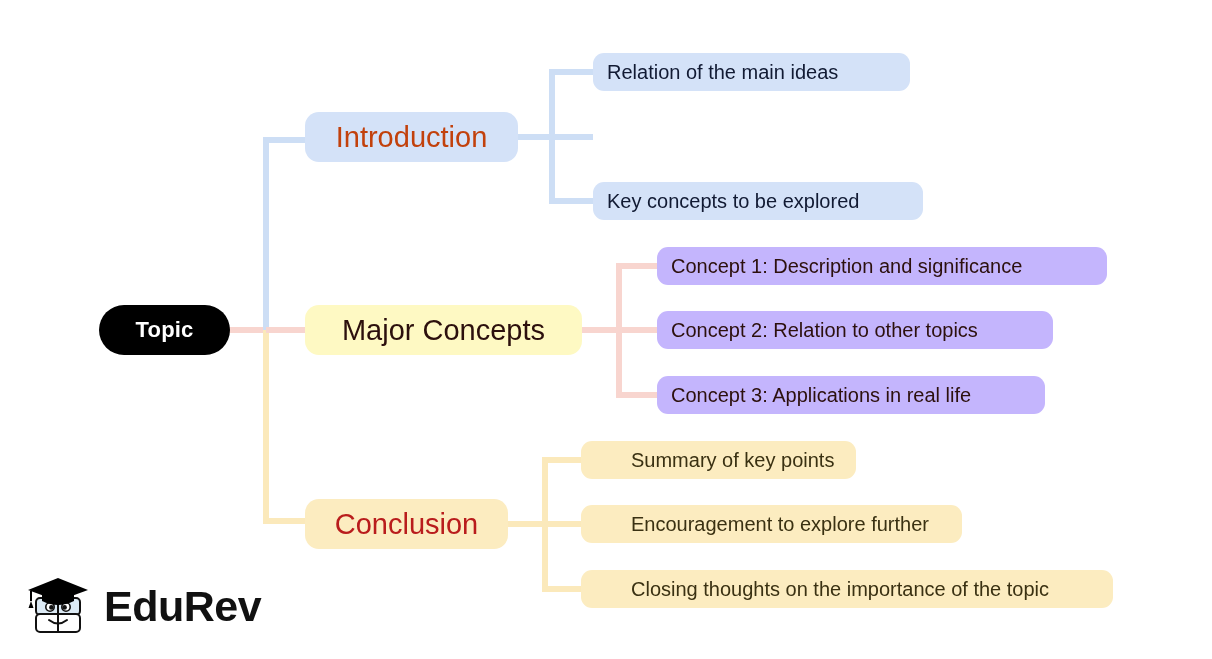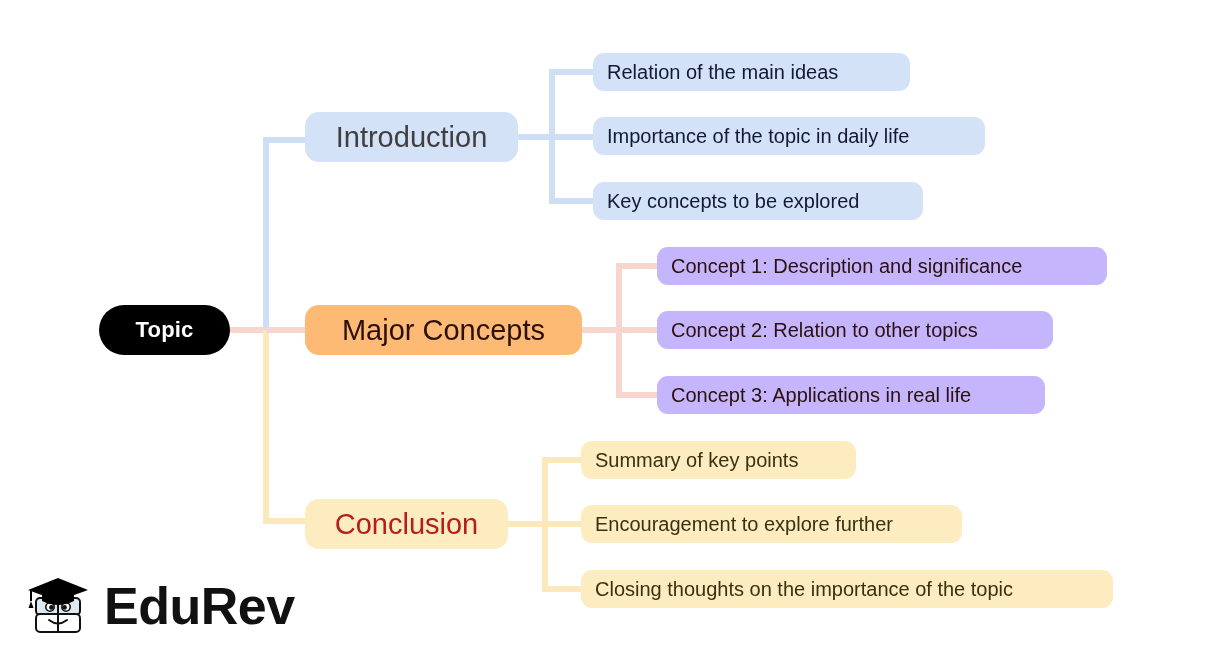--- a/index.html
+++ b/index.html
@@ -58,24 +58,24 @@
     justify-content: center;
     padding: 0 16px;
     height: 50px;
   }
   .branch .node-label {
     font-size: 29px;
     font-weight: normal;
   }
 
   .branch.blue  { background: #d4e2f8; }
-  .branch.pink  { background: #fdba74; }
+  .branch.pink  { background: #fef9c3; }
   .branch.cream { background: #fcecc0; }
 
-  .branch.blue  .node-label { color: #404040; }
+  .branch.blue  .node-label { color: #c2410c; }
   .branch.pink  .node-label { color: #2c100d; }
   .branch.cream .node-label { color: #b91c1c; }
 
   #branch-introduction   { left: 305px; top: 112px; width: 213px; }
   #branch-major-concepts { left: 305px; top: 305px; width: 277px; }
   #branch-conclusion     { left: 305px; top: 499px; width: 203px; }
 
   
   .leaf {
     border-radius: 11px;
@@ -85,21 +85,21 @@
   }
   .leaf .node-label {
     font-size: 20px;
     font-weight: normal;
   }
   .leaf.blue  { background: #d4e2f8; }
   .leaf.pink  { background: #c4b5fd; }
   .leaf.cream { background: #fcecc0; }
   .leaf.blue  .node-label { color: #111a33; }
   .leaf.pink  .node-label { color: #2c100d; }
-  .leaf.cream .node-label { color: #3a3112; }
+  .leaf.cream .node-label { color: #3a3112; margin-left: 36px; }
 
   #leaf-intro-0 { left: 593px; top: 53px;  width: 317px; }
   #leaf-intro-1 { left: 593px; top: 117px; width: 392px; }
   #leaf-intro-2 { left: 593px; top: 182px; width: 330px; }
 
   #leaf-major-0 { left: 657px; top: 247px; width: 450px; }
   #leaf-major-1 { left: 657px; top: 311px; width: 396px; }
   #leaf-major-2 { left: 657px; top: 376px; width: 388px; }
 
   #leaf-concl-0 { left: 581px; top: 441px; width: 275px; }
@@ -116,21 +116,21 @@
     display: flex;
     align-items: center;
     gap: 10px;
   }
   #logo-mark {
     width: 72px;
     height: 72px;
     flex: 0 0 auto;
   }
   #logo-wordmark {
-    font-size: 52px;
+    font-size: 43px;
     font-weight: bold;
     color: #111111;
     letter-spacing: -0.5px;
     line-height: 1;
   }
 </style>
 </head>
 <body>
 
 <div id="canvas">
@@ -162,23 +162,20 @@
   <div class="node" id="root-node">
     <span class="node-label">Topic</span>
   </div>
 
   <div class="node branch blue" id="branch-introduction">
     <span class="node-label">Introduction</span>
   </div>
   <div class="node leaf blue" id="leaf-intro-0">
     <span class="node-label">Relation of the main ideas</span>
   </div>
-  <div class="node leaf blue" id="leaf-intro-1">
-    <span class="node-label">Importance of the topic in daily life</span>
-  </div>
   <div class="node leaf blue" id="leaf-intro-2">
     <span class="node-label">Key concepts to be explored</span>
   </div>
 
   <div class="node branch pink" id="branch-major-concepts">
     <span class="node-label">Major Concepts</span>
   </div>
   <div class="node leaf pink" id="leaf-major-0">
     <span class="node-label">Concept 1: Description and significance</span>
   </div>

